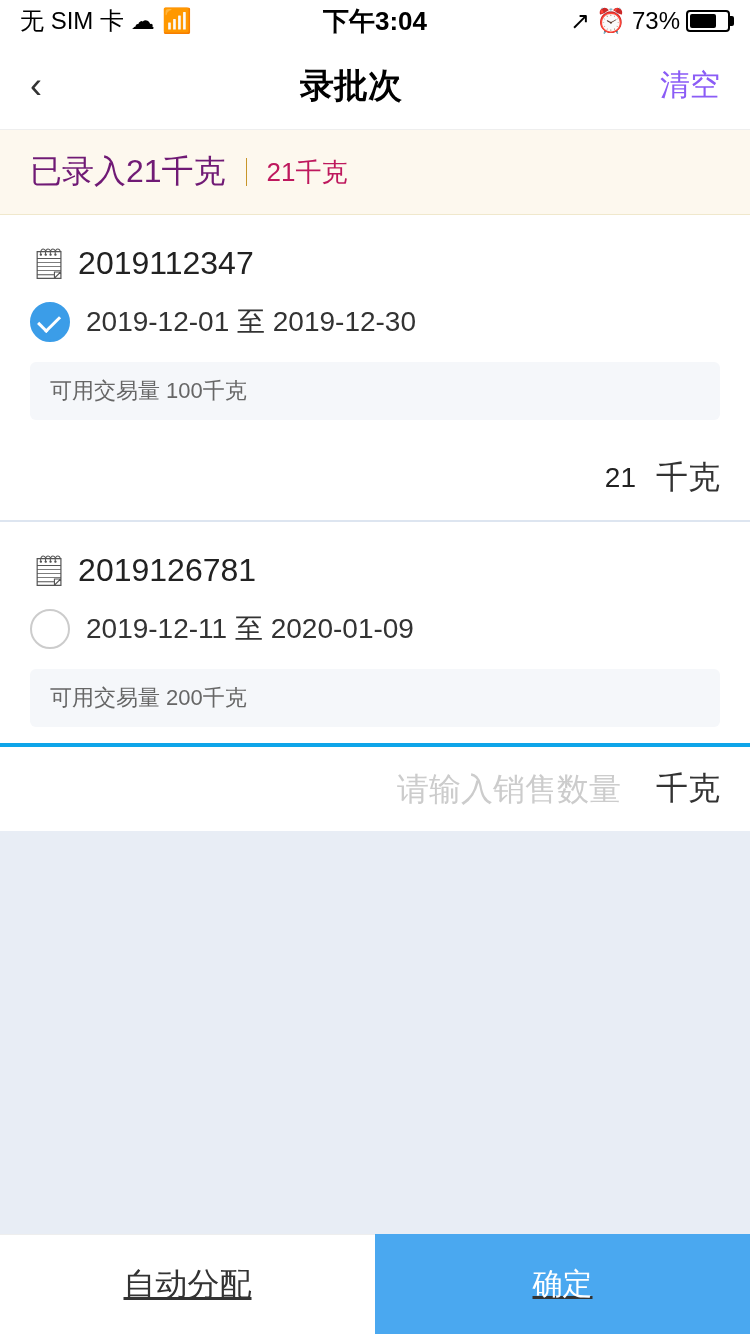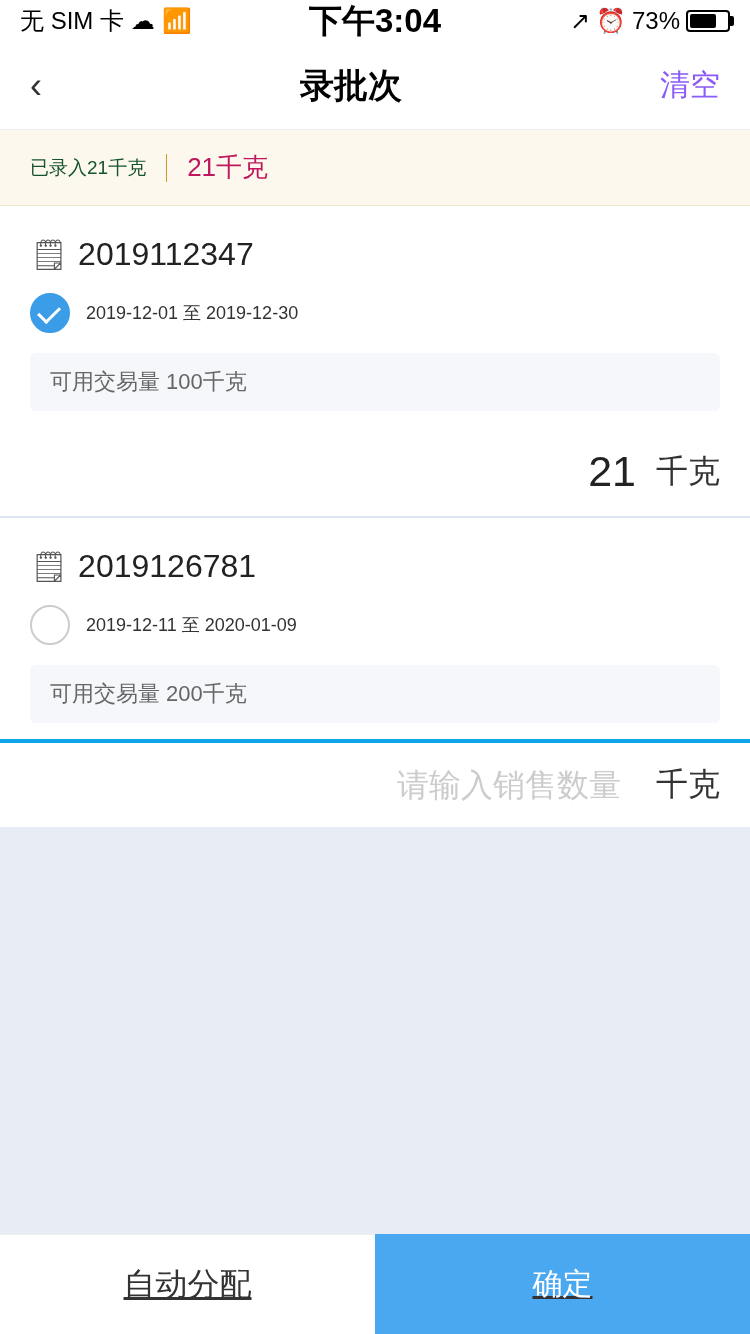--- a/index.html
+++ b/index.html
@@ -24,21 +24,21 @@
       padding: 0 20px;
       font-size: 24px;
       color: #000;
     }
     .status-left {
       display: flex;
       align-items: center;
       gap: 8px;
     }
     .status-center {
-      font-size: 33px;
+      font-size: 26px;
       font-weight: 600;
       position: absolute;
       left: 50%;
       transform: translateX(-50%);
     }
     .status-right {
       display: flex;
       align-items: center;
       gap: 6px;
       font-size: 24px;
@@ -102,22 +102,22 @@
     .summary-banner {
       width: 750px;
       background: #fdf8ee;
       padding: 20px 30px;
       display: flex;
       align-items: center;
       gap: 20px;
       border-bottom: 1px solid #f0e8cc;
     }
     .summary-label {
-      font-size: 19px;
-      color: #14532d;
+      font-size: 32px;
+      color: #701a75;
     }
     .summary-divider {
       width: 1px;
       height: 28px;
       background: #c8962a;
     }
     .summary-value {
       font-size: 26px;
       color: #be185d;
     }
@@ -166,42 +166,42 @@
     .radio-circle.checked::after {
       content: '';
       width: 18px;
       height: 10px;
       border-left: 3px solid #fff;
       border-bottom: 3px solid #fff;
       transform: rotate(-45deg) translateY(-2px);
       display: block;
     }
     .batch-date {
-      font-size: 18px;
+      font-size: 28px;
       color: #333;
     }
     .available-qty {
       margin: 10px 30px 16px 30px;
       background: #f5f7fa;
       border-radius: 6px;
       padding: 14px 20px;
       font-size: 22px;
       color: #666;
     }
 
     
     .amount-row {
       display: flex;
       align-items: center;
       justify-content: flex-end;
       padding: 20px 30px;
       gap: 20px;
     }
     .amount-value {
-      font-size: 43px;
+      font-size: 28px;
       font-weight: 400;
       color: #222;
     }
     .amount-unit {
       font-size: 32px;
       color: #333;
     }
 
     
     .input-row {

